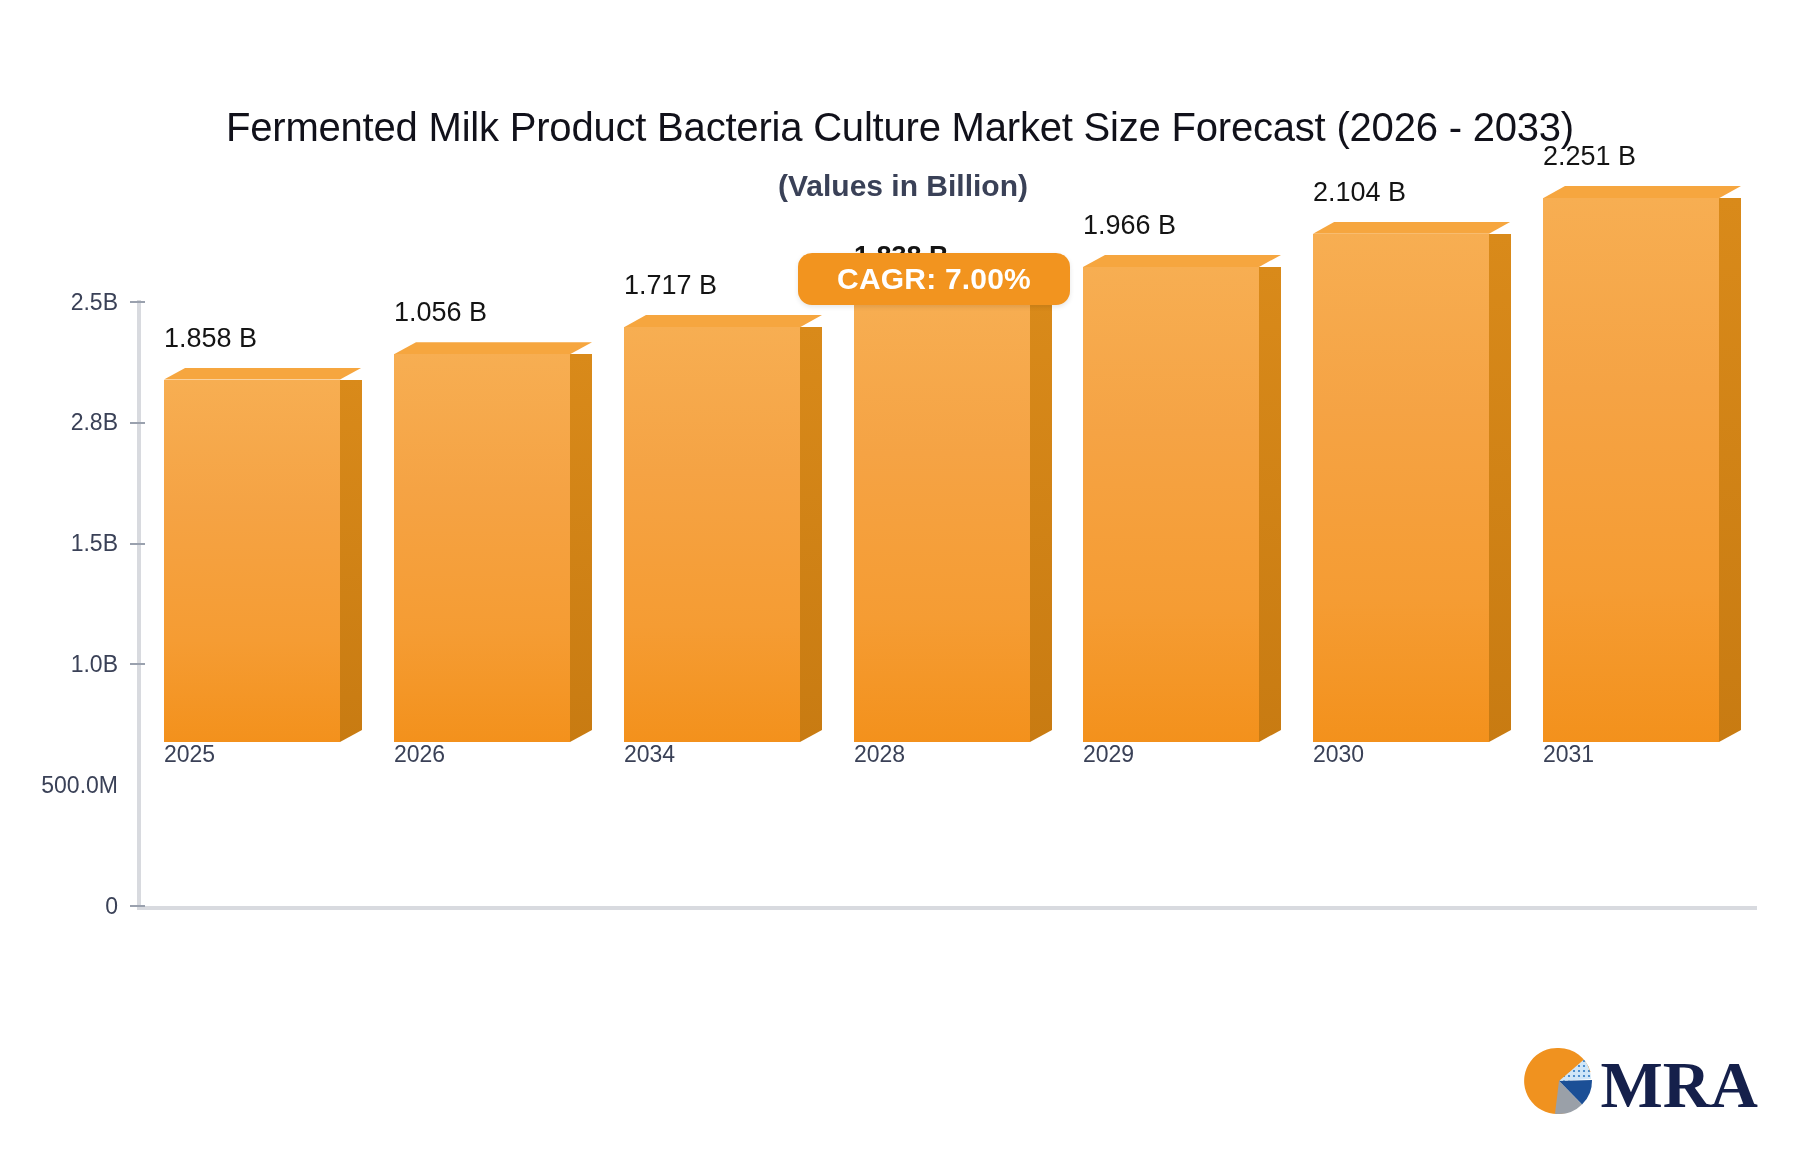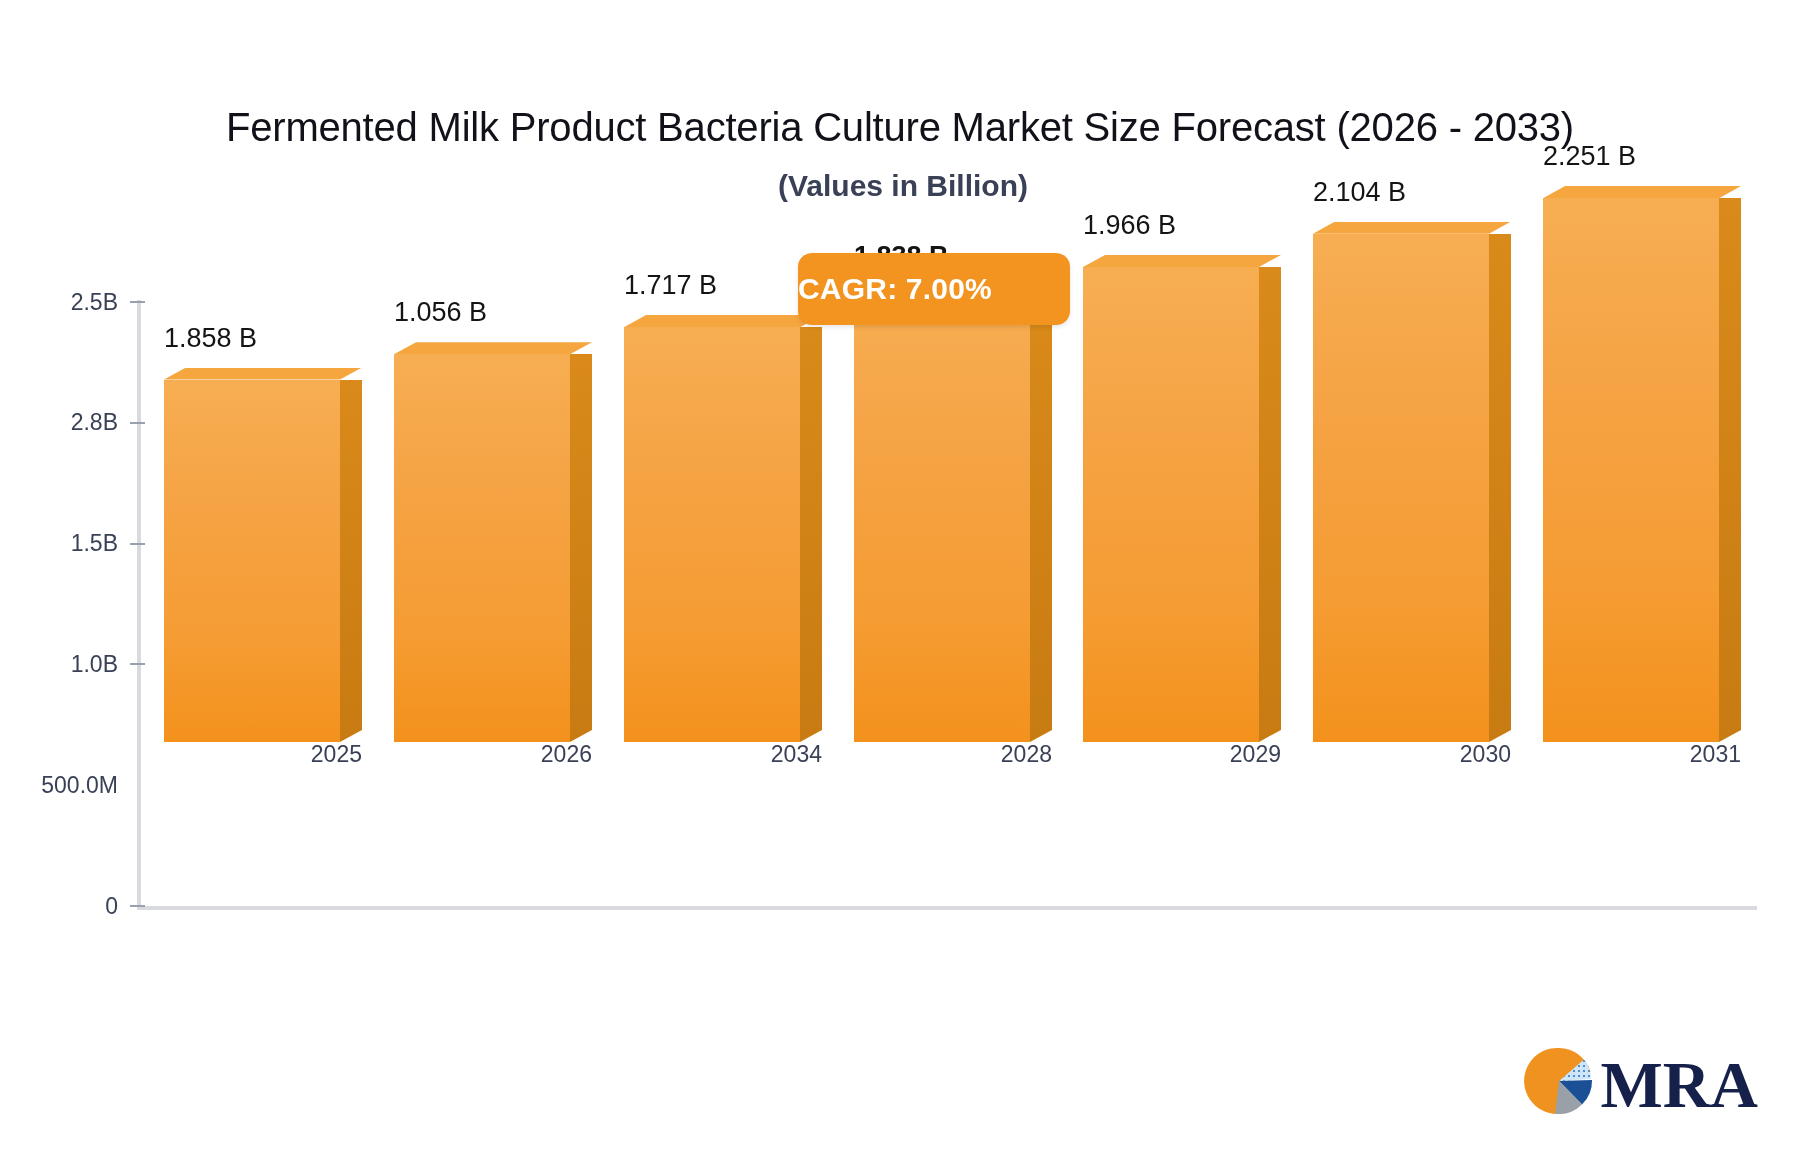--- a/index.html
+++ b/index.html
@@ -41,25 +41,26 @@
     line-height: 1.1;
     padding-left: 6px;
   }
 
   
   #cagr-badge {
     position: absolute;
     top: 253px;
     left: 798px;
     width: 272px;
-    height: 72px;
+    height: 52px;
     background: #F2941F;
     border-radius: 14px;
     display: flex;
     align-items: center;
+    justify-content: center;
     box-shadow: 0 2px 5px rgba(0,0,0,0.10);
     z-index: 40;
   }
   #cagr-badge span {
     color: #ffffff;
     font-size: 30px;
     font-weight: bold;
     letter-spacing: 0.2px;
   }
 
@@ -145,21 +146,21 @@
     text-align: left;
     font-size: 27px;
     color: #141414;
     white-space: nowrap;
     line-height: 1;
   }
   .x-tick-label {
     position: absolute;
     width: 100%;
     left: 0;
-    text-align: right;
+    text-align: left;
     font-size: 23px;
     color: #3a4157;
     line-height: 1;
   }
 
   
   #brand-logo {
     position: absolute;
     right: 42px;
     bottom: 38px;

